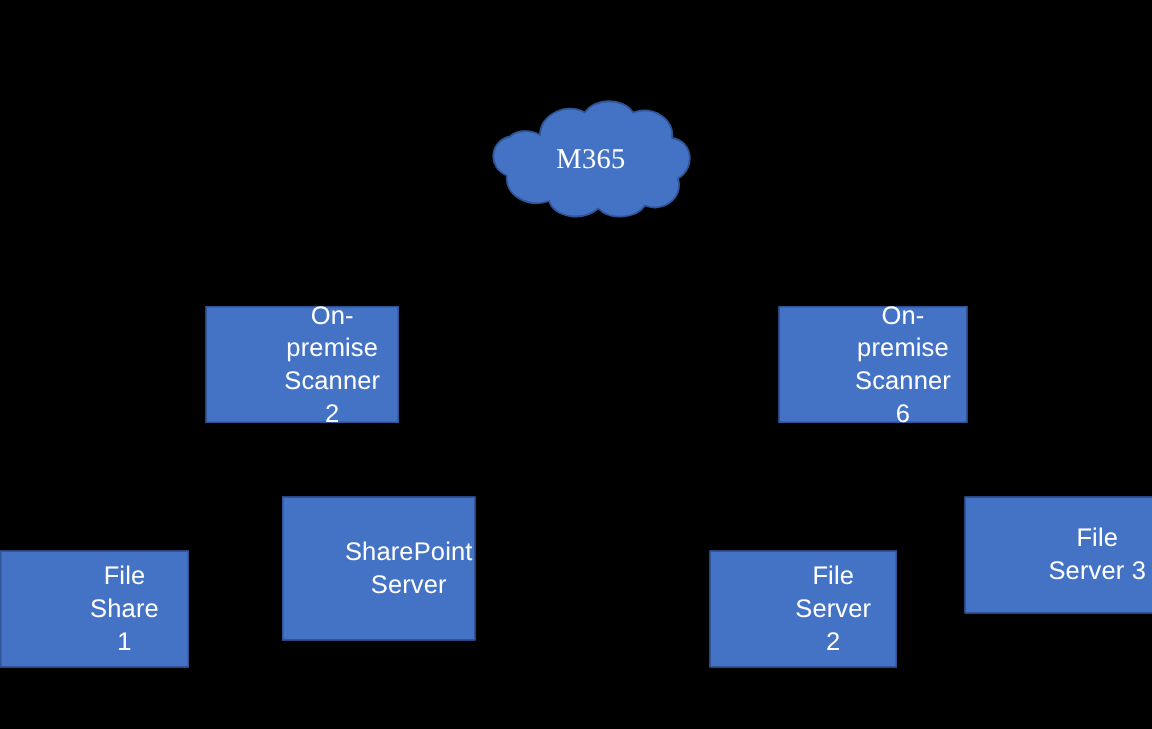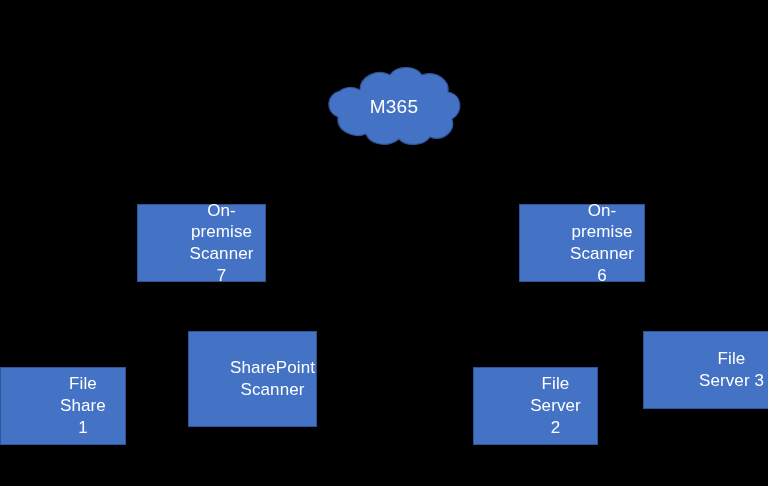--- a/index.html
+++ b/index.html
@@ -57,20 +57,21 @@
     top: 0;
     width: 100%;
     height: 100%;
     display: flex;
     align-items: center;
     justify-content: center;
     color: #FFFFFF;
     font-size: 19px;
     letter-spacing: 0.2px;
     pointer-events: none;
+    font-family: Liberation Serif, serif;
   }
 </style>
 </head>
 <body>
 
 <div id="canvas">
 
   <svg class="connectors" viewBox="0 0 768 486" xmlns="http://www.w3.org/2000/svg">
     <g stroke="#000000" stroke-width="2" fill="none">
       <path d="M 370 145 L 370 175 L 201 175 L 201 204"></path>
@@ -95,41 +96,41 @@
                C 28 73, 12 64, 14 51
                C 1 46, 2 28, 16 25
                C 20 21, 29 20, 36 24 Z" fill="#4472C4" stroke="#2F5597" stroke-width="1.2" stroke-linejoin="round"></path>
     </svg>
     <div class="cloud-label">M365</div>
   </div>
 
   <div class="node" style="left:137px; top:204px; width:129px; height:78px;">
     <span>
       <span>On-premise</span>
-      <span>Scanner 7</span>
+      <span>Scanner 2</span>
     </span>
   </div>
 
   <div class="node" style="left:519px; top:204px; width:126px; height:78px;">
     <span>
       <span>On-premise</span>
       <span>Scanner 6</span>
     </span>
   </div>
 
   <div class="node" style="left:0px; top:331px; width:126px; height:78px;margin-top:36px;">
     <span>
       <span>File Share 1</span>
     </span>
   </div>
 
   <div class="node" style="left:188px; top:331px; width:129px; height:96px;">
     <span>
       <span>SharePoint</span>
-      <span>Scanner</span>
+      <span>Server</span>
     </span>
   </div>
 
   <div class="node" style="left:473px; top:331px; width:125px; height:78px;margin-top:36px;">
     <span>
       <span>File Server 2</span>
     </span>
   </div>
 
   <div class="node" style="left:643px; top:331px; width:137px; height:78px;">

